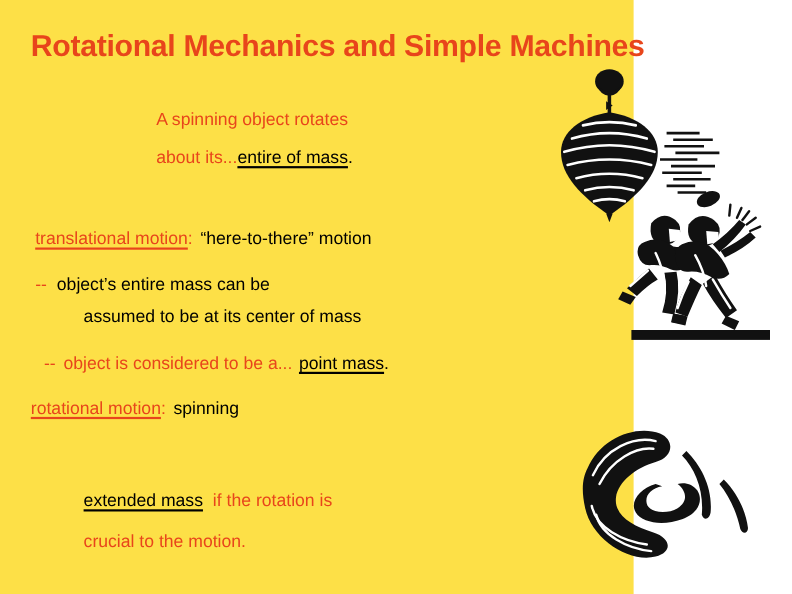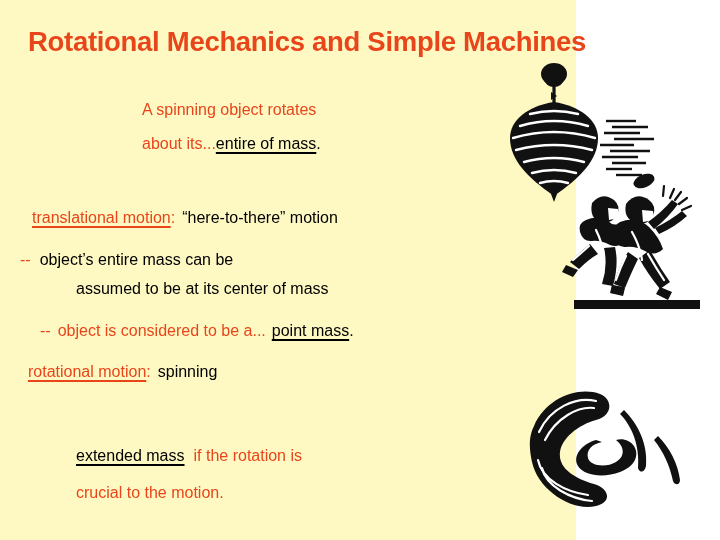--- a/index.html
+++ b/index.html
@@ -11,21 +11,21 @@
     width: 720px;
     height: 540px;
     overflow: hidden;
     font-family: "Liberation Sans", sans-serif;
     -webkit-font-smoothing: antialiased;
   }
   #slide {
     position: relative;
     width: 576px;
     height: 540px;
-    background: #fef9c3;
+    background: #fde047;
   }
 
   
   #slide-title {
     position: absolute;
     left: 28px;
     top: 26px;
     width: 670px;
     font-size: 27.5px;
     font-weight: bold;
@@ -53,21 +53,21 @@
   .ul-orange {
     color: #E8451B;
     text-decoration: underline;
     text-decoration-thickness: 1.6px;
     text-underline-offset: 3px;
   }
 
   #line-spin-1   { left: 142px; top: 102px; }
   #line-spin-2   { left: 142px; top: 136px; }
   #line-trans    { left: 32px;  top: 210px; }
-  #line-trans-a  { left: 20px;  top: 252px; text-align: right; }
+  #line-trans-a  { left: 32px;  top: 252px; text-align: right; }
   #line-trans-b  { left: 76px;  top: 281px; }
   #line-trans-c  { left: 40px;  top: 323px; }
   #line-rot      { left: 28px;  top: 364px; }
   #line-rot-a    { left: 36px;  top: 410px; }
   #line-rot-b    { left: 76px;  top: 448px; }
   #line-rot-c    { left: 76px;  top: 485px; }
 
   
   .art { position: absolute; }
   #art-top      { left: 494px; top: 62px;  width: 120px; height: 140px; }

